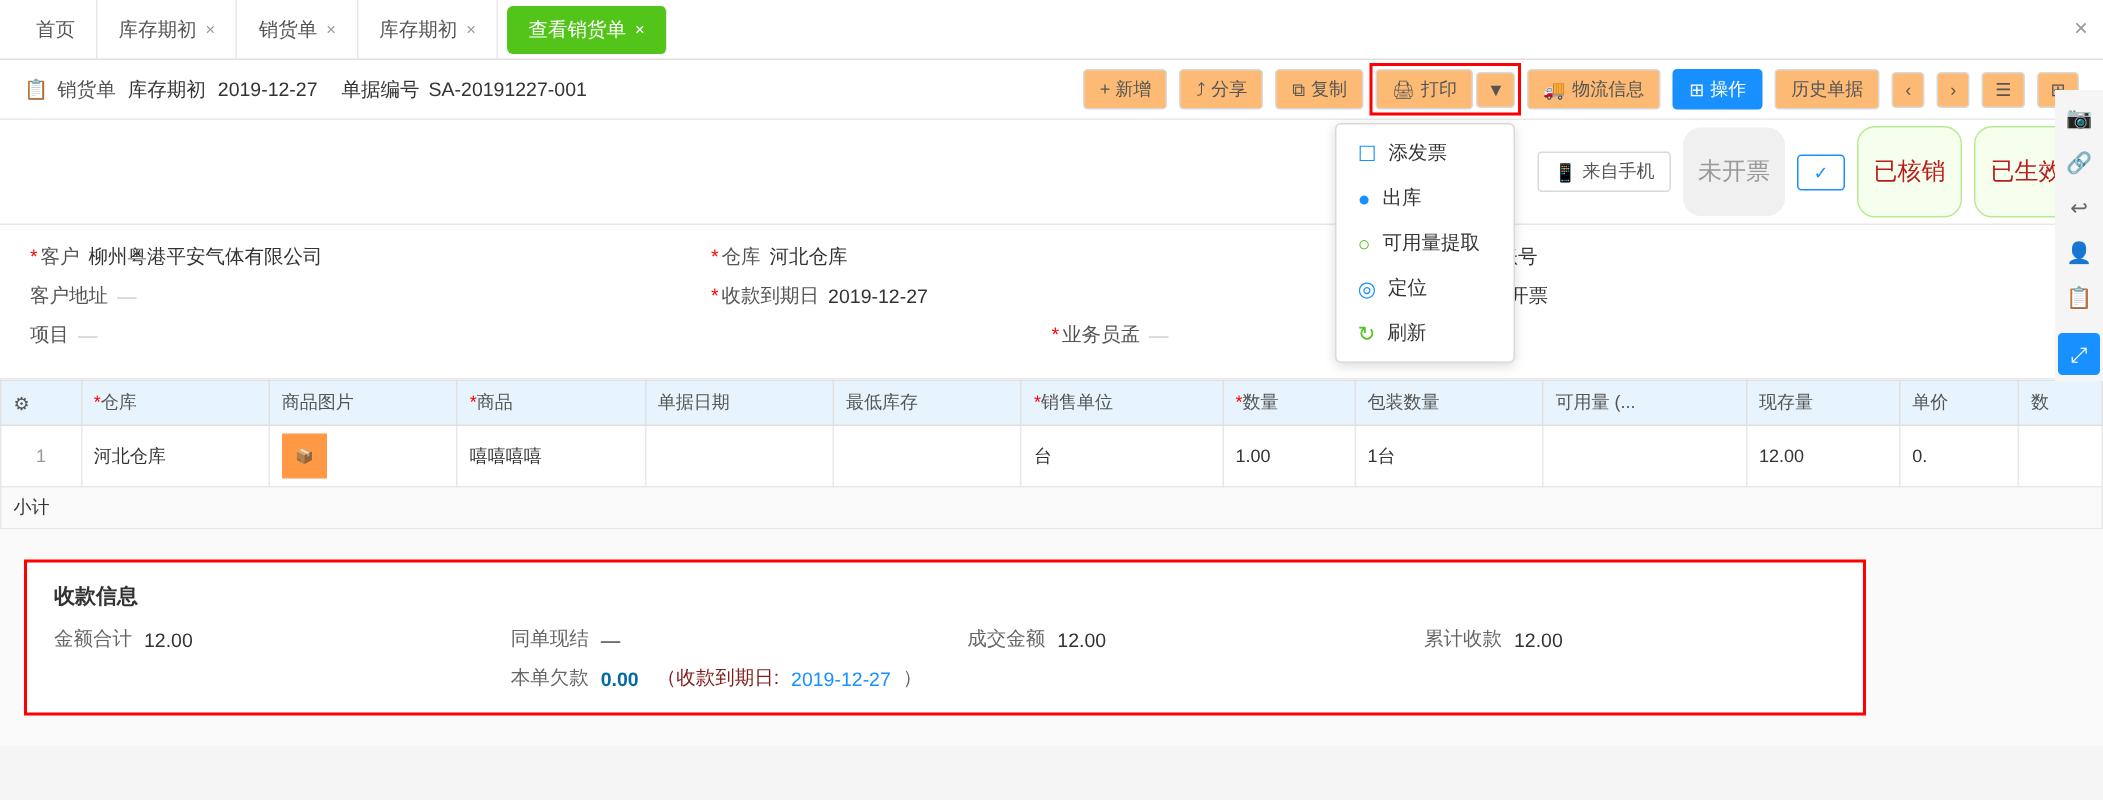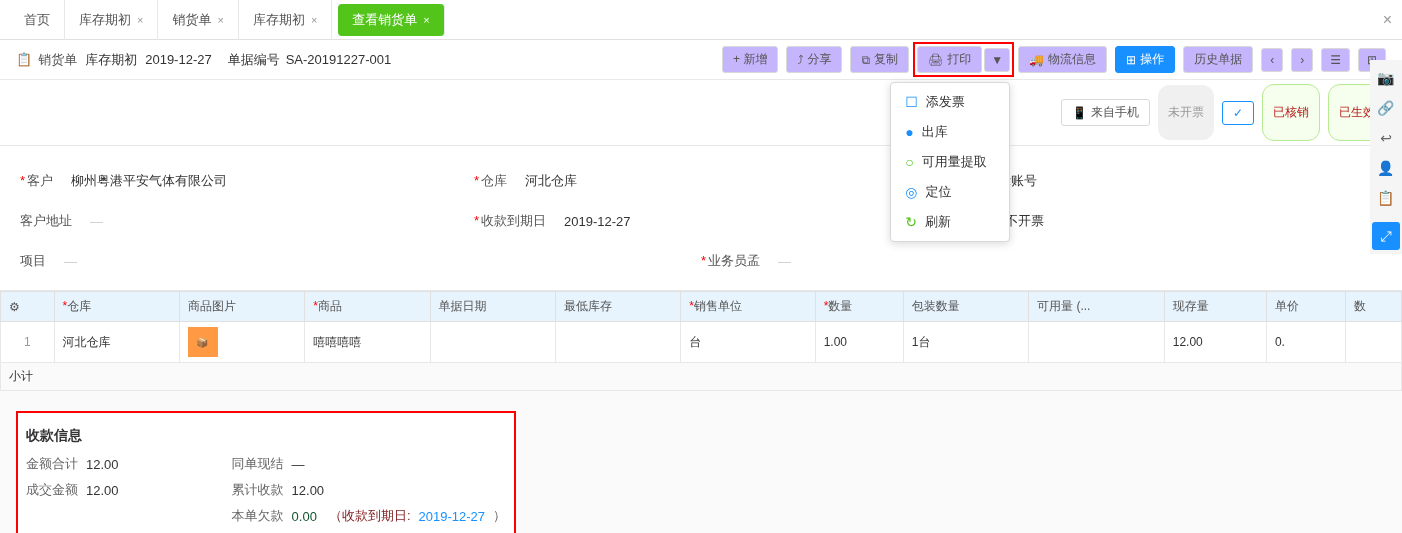--- a/index.html
+++ b/index.html
@@ -28,48 +28,48 @@
       flex-wrap: wrap; gap: 8px;
     }
     .doc-title { display: flex; align-items: center; gap: 6px; font-size: 13px; color: #555; }
     .doc-meta { display: flex; align-items: center; gap: 16px; font-size: 13px; color: #333; }
     .doc-meta span { display: flex; align-items: center; gap: 4px; }
     .doc-actions {
       margin-left: auto; display: flex; align-items: center; gap: 8px;
     }
     .action-btn {
       display: flex; align-items: center; gap: 4px; padding: 4px 10px;
-      border: 1px solid #d9d9d9; border-radius: 3px; background: #c4b5fd;
+      border: 1px solid #d9d9d9; border-radius: 3px; background: #fdba74;
       cursor: pointer; font-size: 12px; color: #555; white-space: nowrap;
     }
     .action-btn.active-btn { background: #1890ff; color: #fff; border-color: #1890ff; }
 
     
     .toolbar-row {
       display: flex; align-items: center; justify-content: flex-end;
       background: #fff; padding: 4px 16px; border-bottom: 1px solid #e8e8e8; gap: 8px;
     }
     .toolbar-btn {
       display: flex; align-items: center; gap: 4px; padding: 4px 10px;
       border: 1px solid #d9d9d9; border-radius: 3px; background: #fff;
       cursor: pointer; font-size: 12px; color: #555;
     }
     .status-tag {
-      padding: 19px 10px; border-radius: 12px; font-size: 12px;
+      padding: 19px 10px; border-radius: 12px; font-size: 16px;
     }
     .status-tag.gray { background: #f0f0f0; color: #999; }
     .status-tag.green { background: #f6ffed; color: #b91c1c; border: 1px solid #b7eb8f; }
 
     
     .form-area {
       background: #fff; padding: 12px 20px; border-bottom: 1px solid #e8e8e8;
     }
     .form-row { display: flex; align-items: flex-start; gap: 0; margin-bottom: 8px; flex-wrap: wrap; }
     .form-field {
-      display: flex; align-items: center; gap: 18px; flex: 1; min-width: 250px; margin-top: 14px;
+      display: flex; align-items: center; gap: 6px; flex: 1; min-width: 250px;
     }
     .form-label { color: #555; white-space: nowrap; font-size: 13px; }
     .form-label.required::before { content: '*'; color: red; margin-right: 2px; }
     .form-value { color: #333; font-size: 13px; }
     .form-value.link { color: #1890ff; cursor: pointer; }
     .form-value.placeholder { color: #ccc; }
 
     
     .table-wrapper { background: #fff; overflow-x: auto; }
     table { width: 100%; border-collapse: collapse; font-size: 12px; }
@@ -332,42 +332,42 @@
           <td></td>
         </tr>
         <tr>
           <td class="subtotal" colspan="13">小计</td>
         </tr>
       </tbody>
     </table>
   </div>
 
   <div class="bottom-area">
-    <div class="payment-box" style="border:2px solid red; margin:10px 16px; padding:14px 8px; background:#fff; display:inline-block; min-width:500px;">
+    <div class="payment-box" style="border:2px solid red; margin:10px 16px; padding:14px 18px; background:#fff; display:inline-block; min-width:500px;">
       <div class="payment-title">收款信息</div>
-      <div style="display:grid; grid-template-columns:1fr; gap:8px 30px;">
+      <div style="display:grid; grid-template-columns:1fr 1fr 1fr 1fr; gap:8px 30px;">
         <div class="payment-row">
           <span class="payment-label">金额合计</span>
           <span class="payment-value">12.00</span>
         </div>
         <div class="payment-row">
           <span class="payment-label">同单现结</span>
           <span class="payment-value">—</span>
         </div>
         <div class="payment-row">
           <span class="payment-label">成交金额</span>
           <span class="payment-value">12.00</span>
         </div>
         <div class="payment-row">
           <span class="payment-label">累计收款</span>
           <span class="payment-value">12.00</span>
         </div>
         <div style="grid-column: 2;" class="payment-row">
           <span class="payment-label">本单欠款</span>
-          <span class="payment-value red" style="color:#14532d;">0.00</span>
+          <span class="payment-value red" style="color:#0369a1;font-weight:bold;">0.00</span>
           <span class="payment-value" style="color:#7f1d1d; margin-left:4px;">（收款到期日:</span>
           <span class="payment-value blue-date" style="color:#1890ff;">2019-12-27</span>
           <span style="color:#666;">）</span>
         </div>
       </div>
     </div>
   </div>
 </div>
 
 <div class="right-sidebar">

